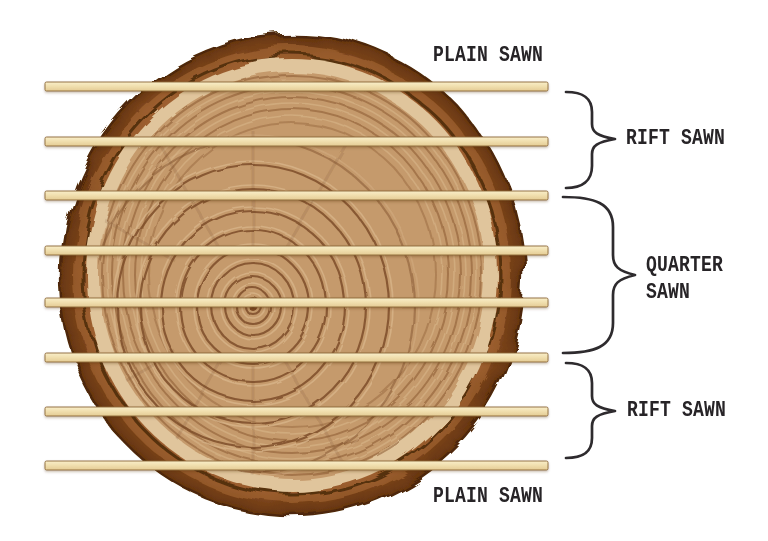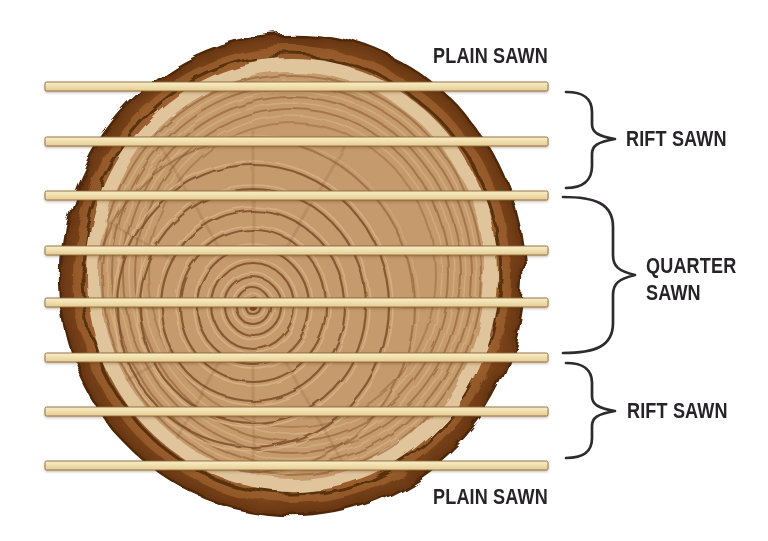--- a/index.html
+++ b/index.html
@@ -2,21 +2,21 @@
 <html><head>
 <meta charset="utf-8">
 <style>
   html, body { margin: 0; padding: 0; background: #ffffff; }
   .stage {
     position: relative;
     width: 768px;
     height: 541px;
     background: #ffffff;
     overflow: hidden;
-    font-family: Liberation Sans, sans-serif;
+    font-family: Liberation Mono, monospace;
   }
   .stage svg { position: absolute; left: 0; top: 0; }
   .lbl {
     position: absolute;
     font-weight: bold;
     font-size: 22px;
     line-height: 24px;
     letter-spacing: 0.2px;
     color: #272427;
     white-space: nowrap;

